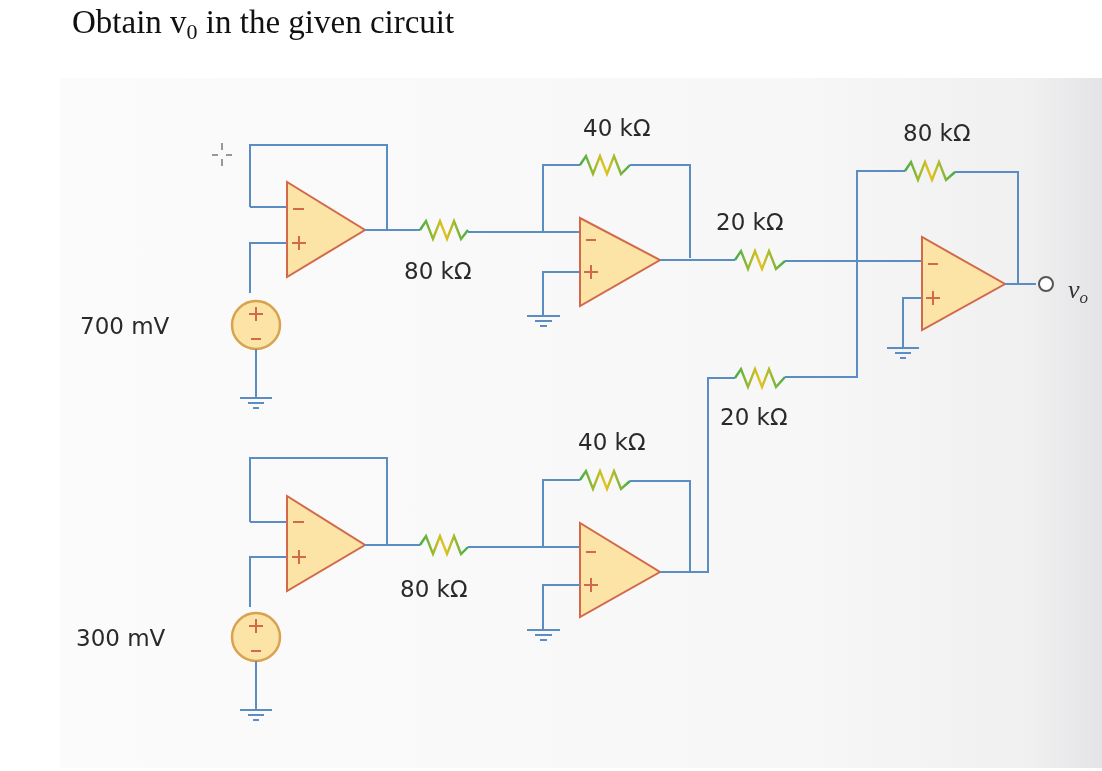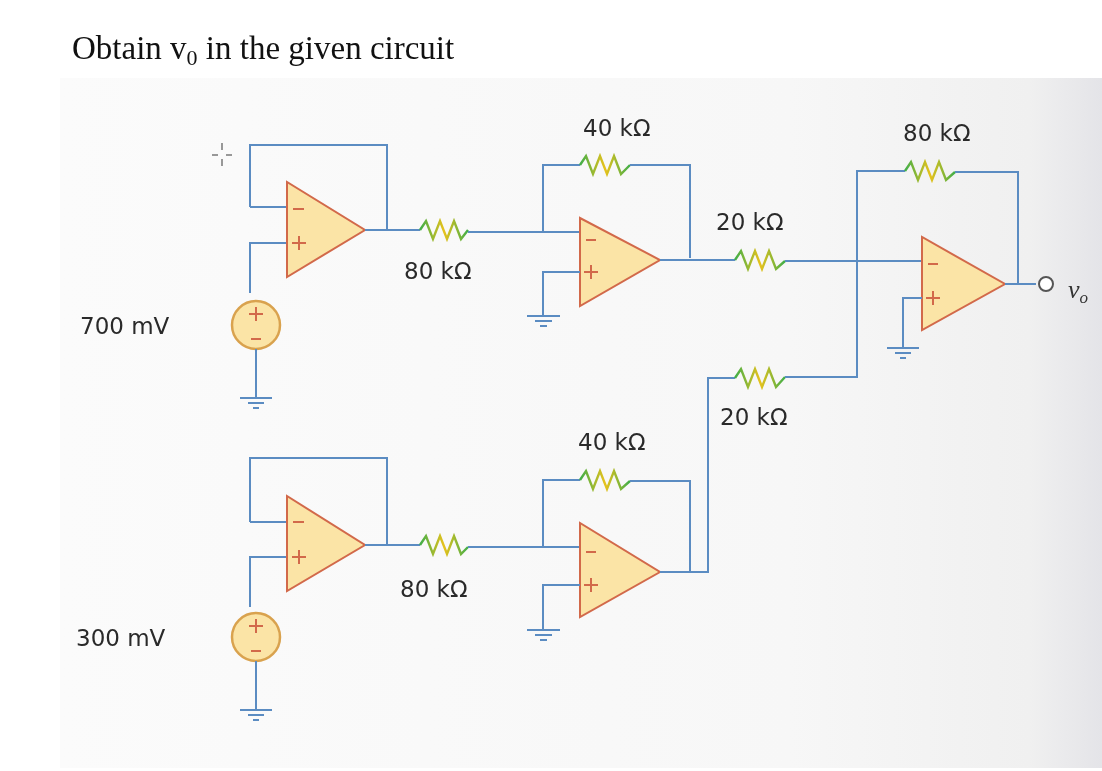--- a/index.html
+++ b/index.html
@@ -1,21 +1,20 @@
 <!DOCTYPE html>
 <html><head>
 <meta charset="utf-8">
 <style>
   html, body { margin: 0; padding: 0; background: #ffffff; }
   body { width: 1102px; height: 771px; position: relative; overflow: hidden; }
   .title {
     position: absolute; left: 72px; top: 4px;
     font-family: "Liberation Serif", serif; font-size: 33px; color: #111;
     white-space: nowrap;
-    margin-top: 26px;
   }
   .title sub { font-size: 22px; vertical-align: -6px; }
   .photo {
     position: absolute; left: 60px; top: 78px; width: 1042px; height: 690px;
     background: linear-gradient(90deg, #fbfbfb 0%, #f7f7f7 70%, #f0f0f0 93%, #e4e4e8 100%);
   }
   svg { position: absolute; left: 0; top: 0; }
   .wire { stroke: #5b8cc2; stroke-width: 2; fill: none; }
   .opamp { fill: #fbe4a6; stroke: #d2694a; stroke-width: 2; }
   .res { fill: none; stroke-width: 2.4; stroke-linejoin: miter; }

